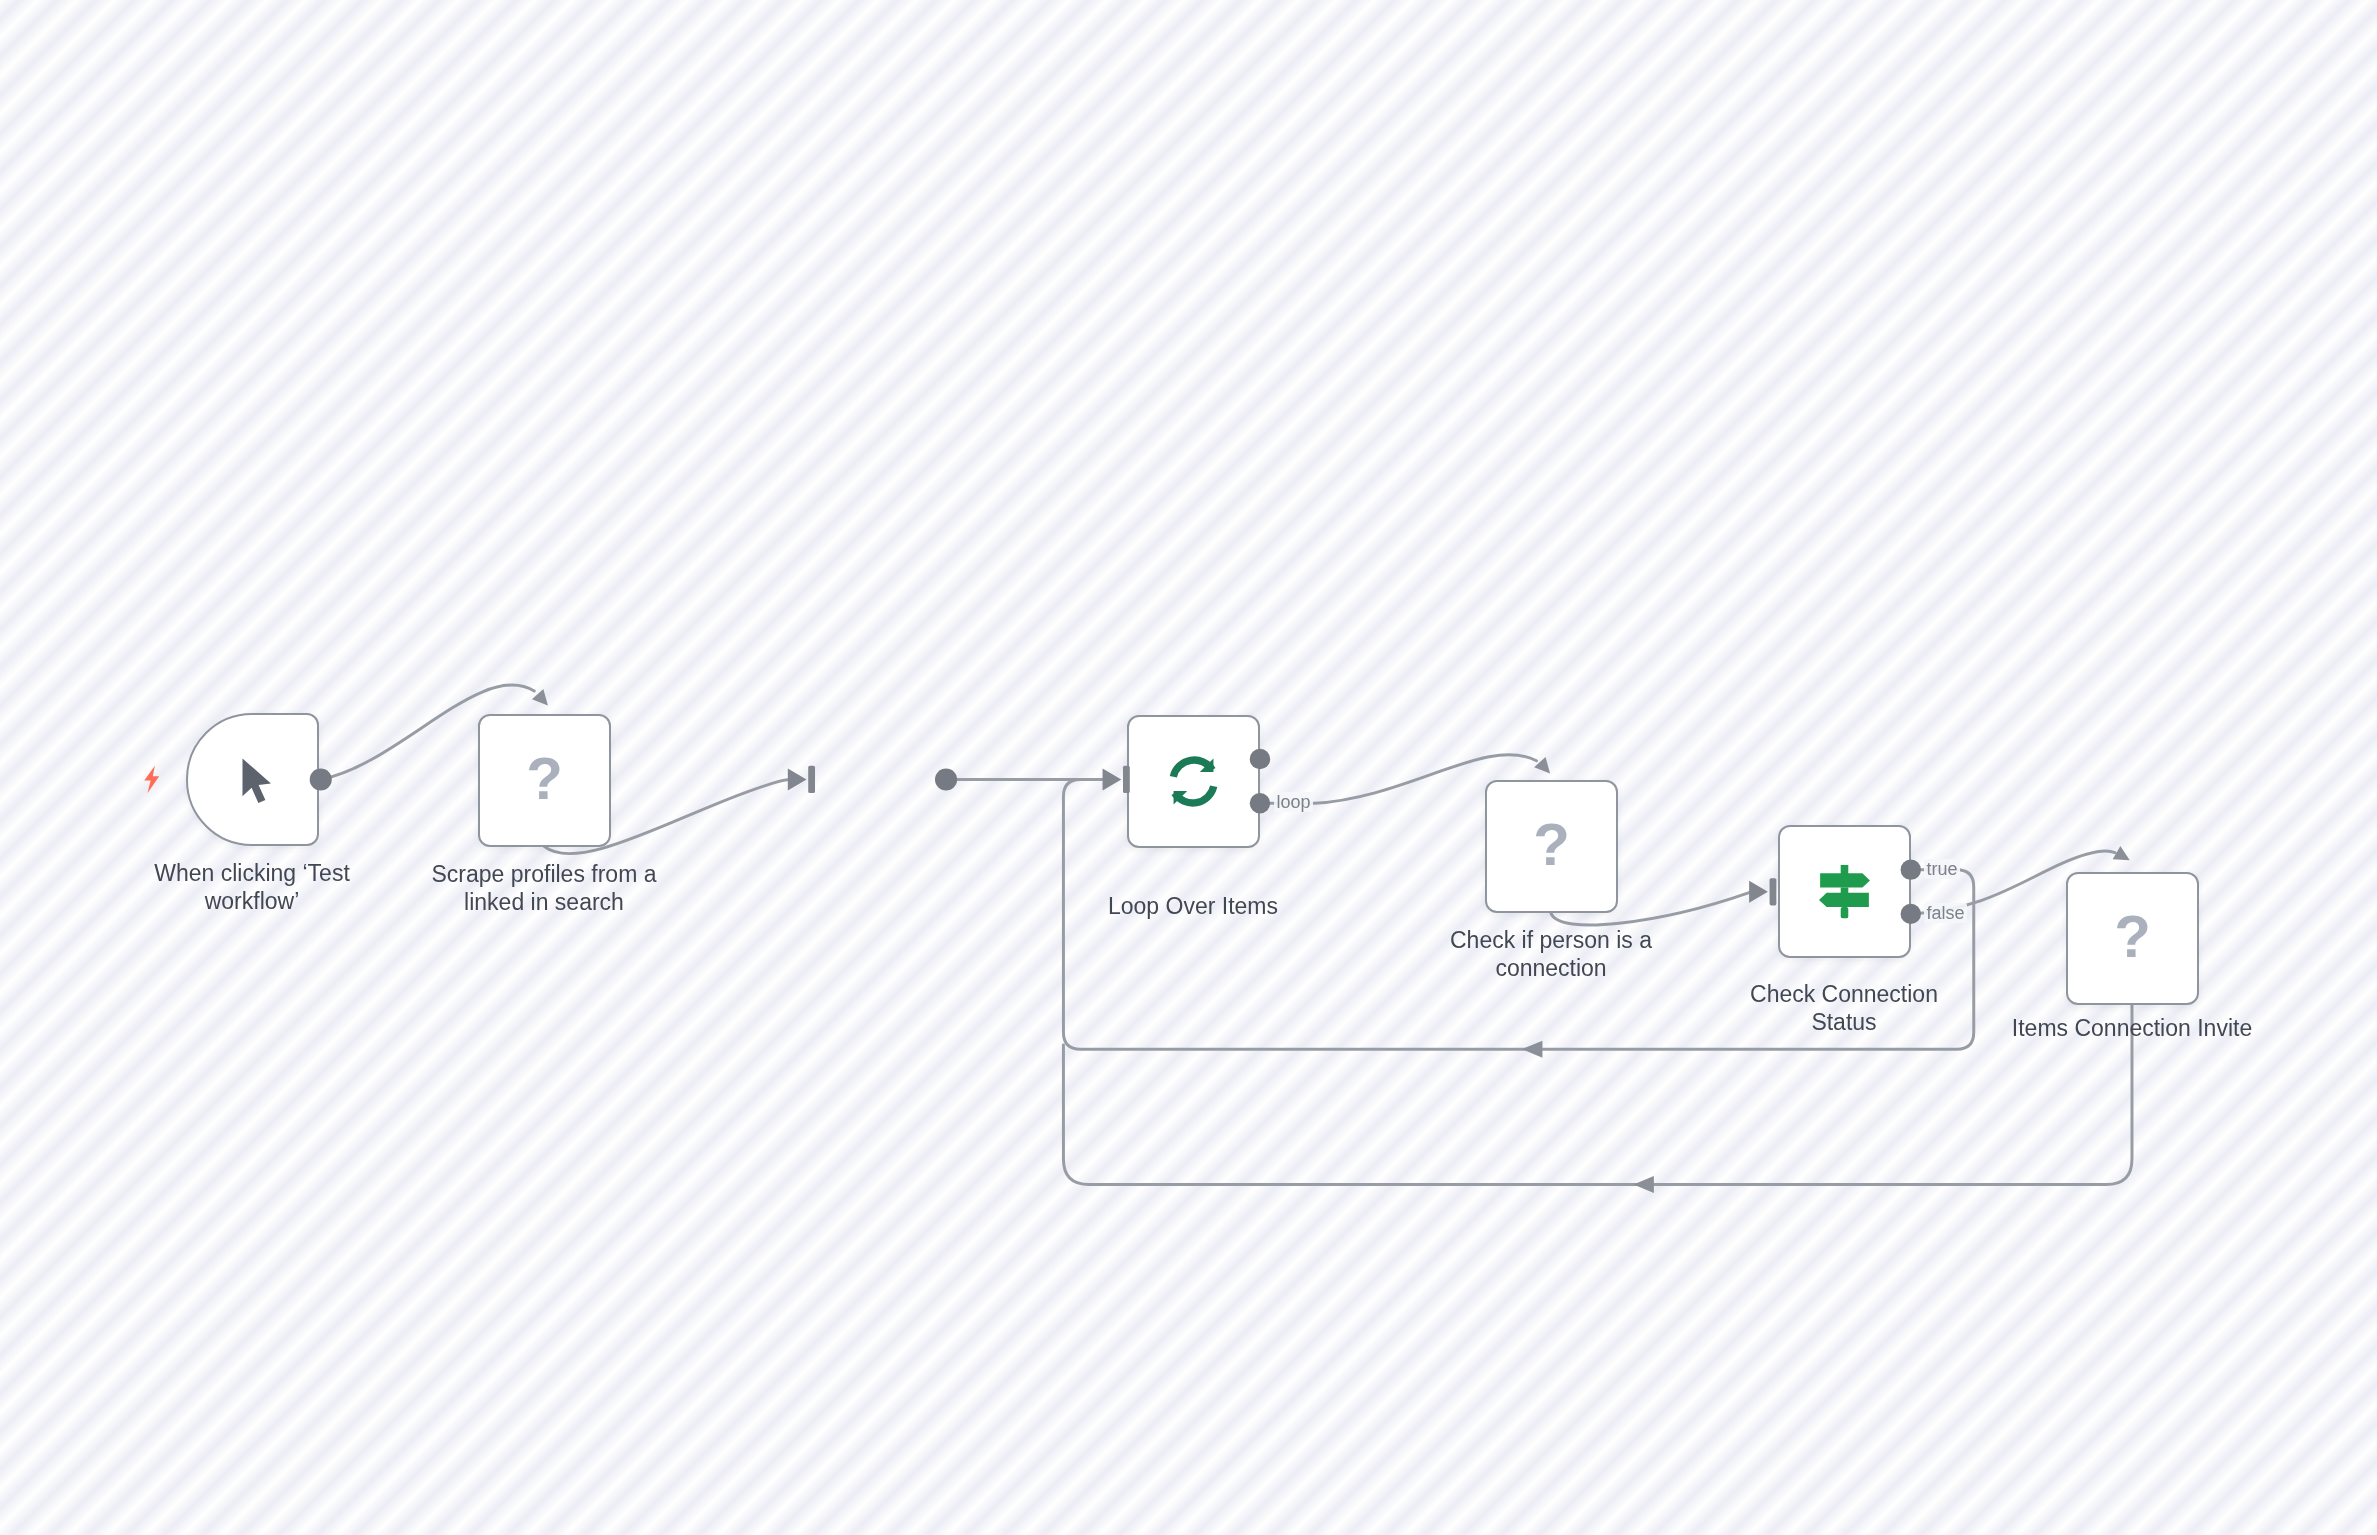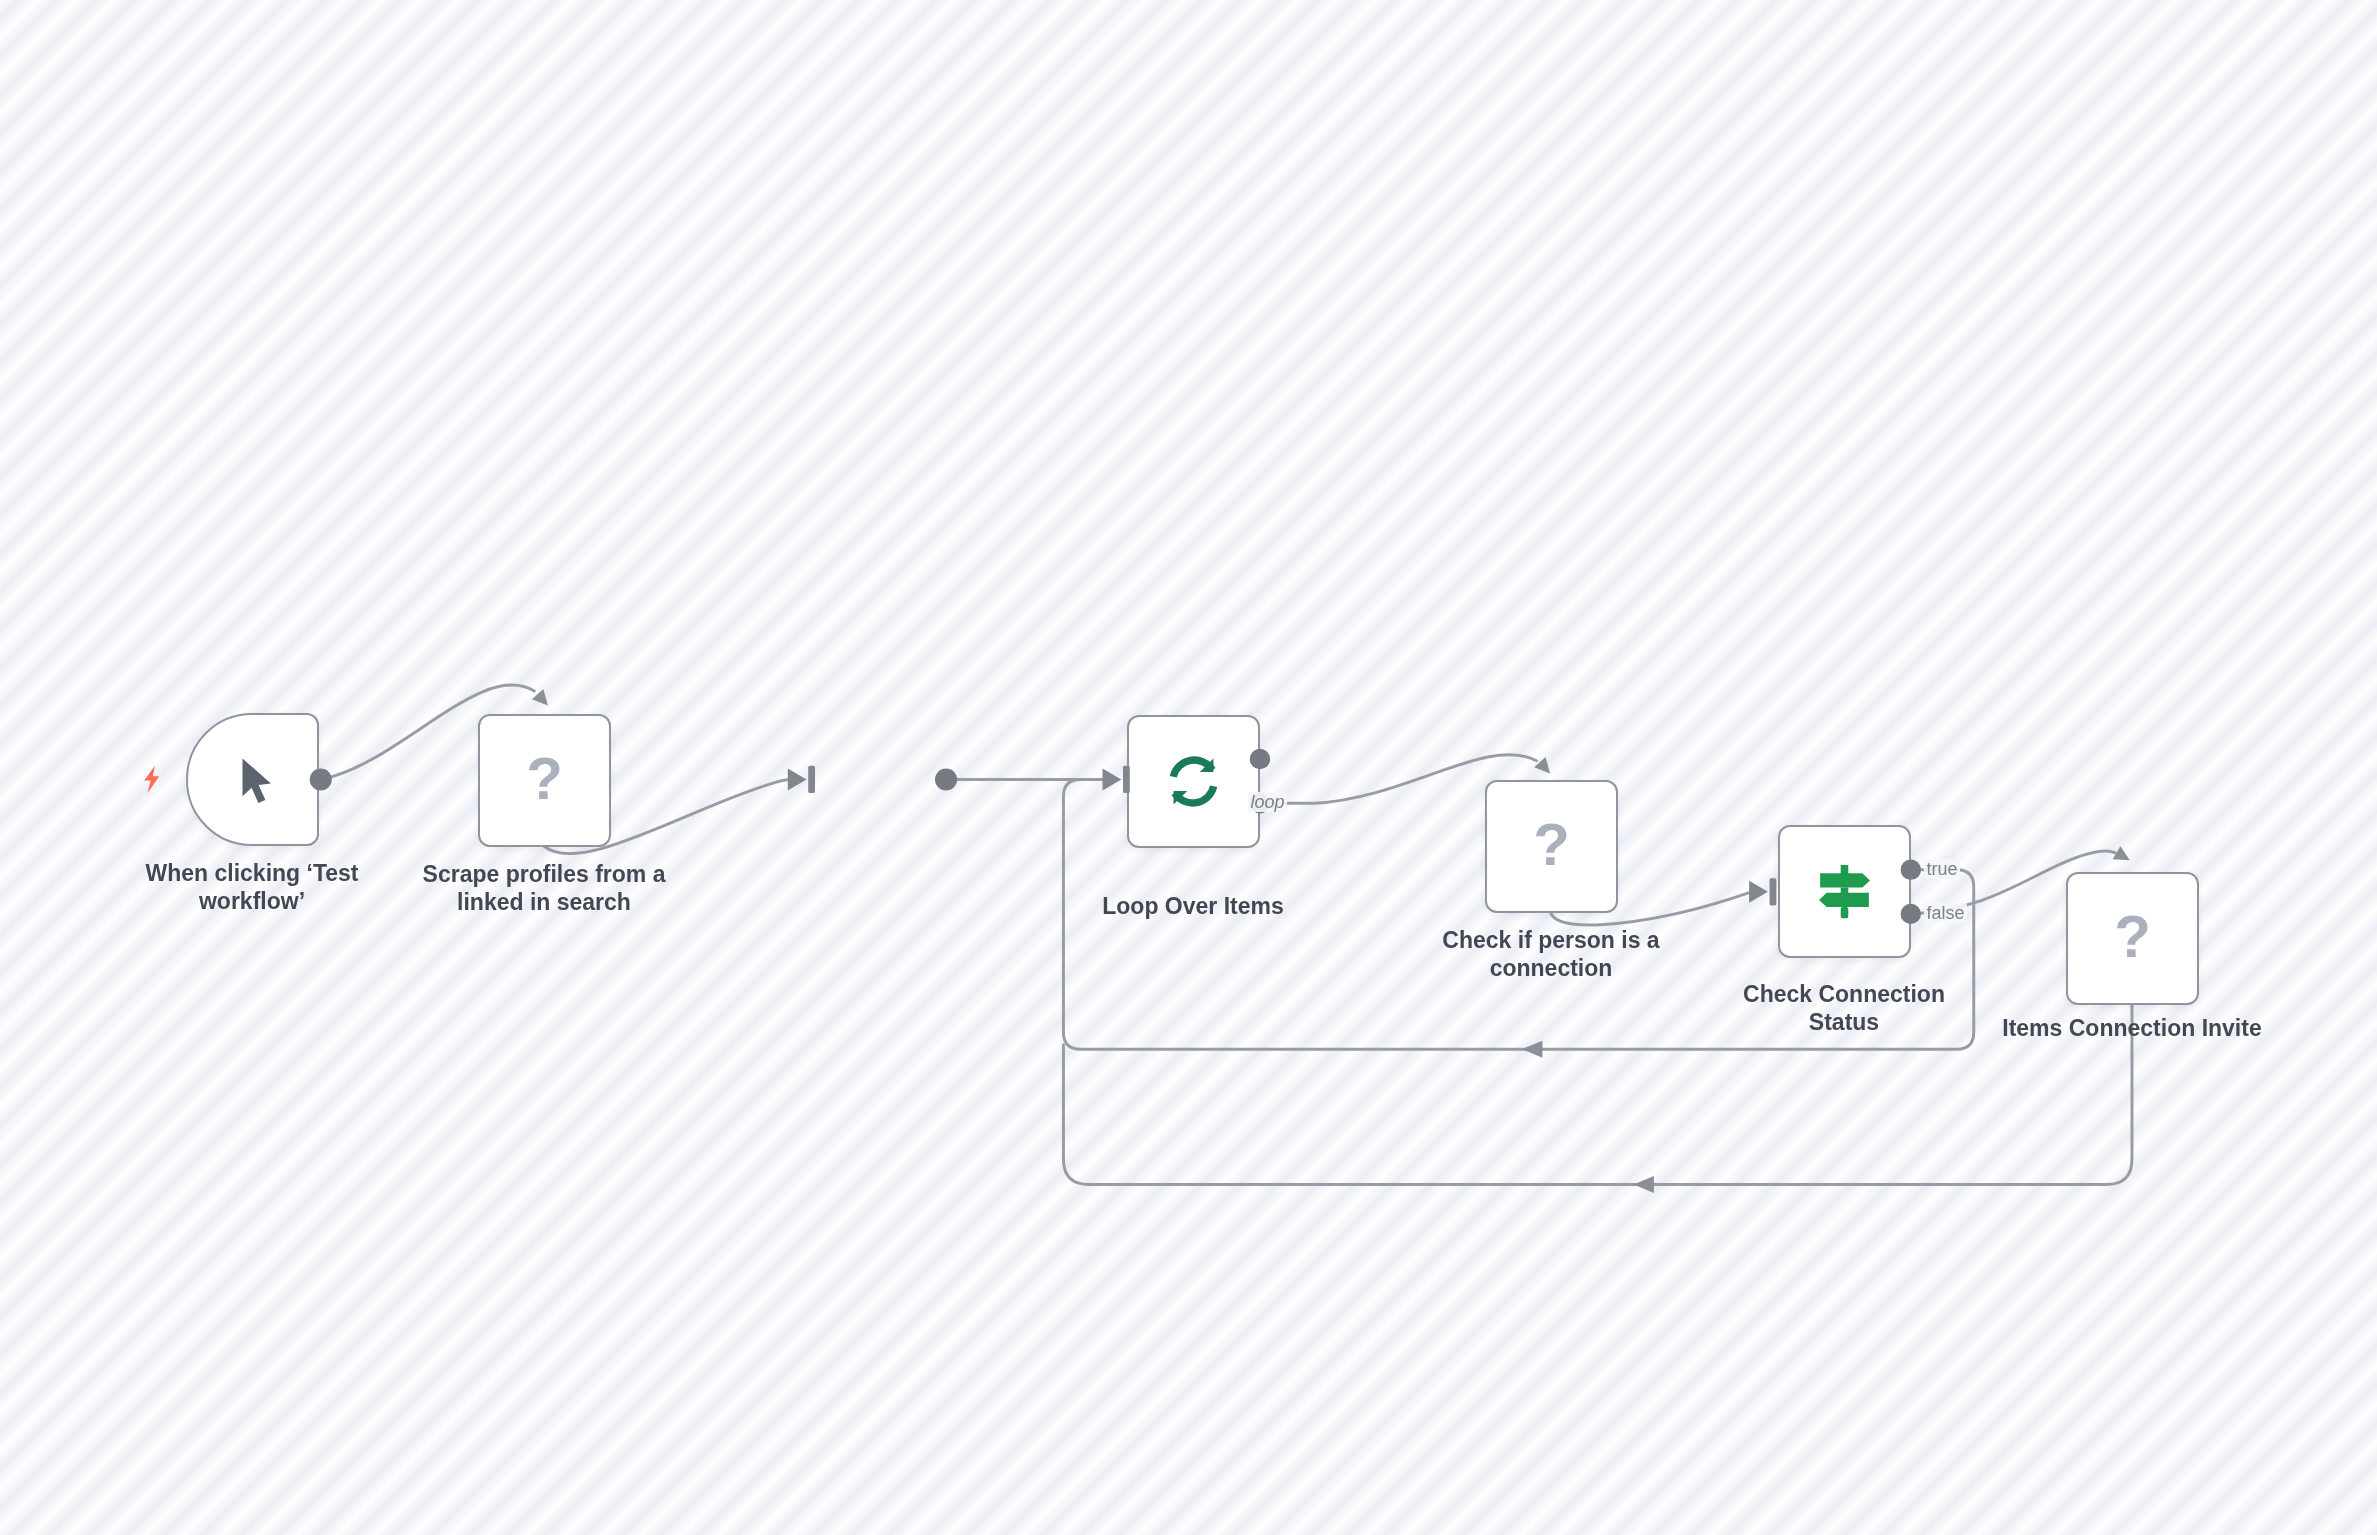--- a/index.html
+++ b/index.html
@@ -22,21 +22,21 @@
     box-shadow:0 2.6px 6.8px rgba(70,76,90,0.07);
   }
   .node-box.trigger{border-radius:66px 12px 12px 66px;}
   .question-mark{
     font-size:60px;font-weight:700;color:#aab1bd;line-height:1;
     transform:translateY(-1.7px);
   }
   .node-label{
     position:absolute;width:391px;left:50%;margin-left:-196px;
     text-align:center;white-space:pre-line;
-    font-size:23px;font-weight:700;color:#424853;line-height:28px;
+    font-size:23px;font-weight:400;color:#424853;line-height:28px;
   }
   .port-label{
     position:absolute;font-size:18px;color:#7b828c;line-height:20.4px;
     background:rgba(245,246,250,0.92);padding:0 2.6px;border-radius:2.6px;
   }
   .bolt{position:absolute;left:140px;top:764px;}
 </style>
 </head>
 <body>
 
@@ -143,18 +143,18 @@
       <polygon points="-6,-9 12,0 -6,9" transform="translate(2493,1005) rotate(30)"></polygon>
       <polygon points="14,-10 -10,0 14,10" transform="translate(1799,1233)"></polygon>
       <polygon points="14,-10 -10,0 14,10" transform="translate(1930,1392)"></polygon>
     </g>
   </svg>
 
   <svg class="bolt" width="25.5" height="31" viewBox="0 0 24 28">
     <path d="M14 1 L4 15 h6 l-3 12 11-16 h-6 z" fill="#ff6b57"></path>
   </svg>
 
-  <span class="port-label" style="left:1248px;top:792px;font-style:italic;">loop</span>
+  <span class="port-label" style="left:1274px;top:792px;">loop</span>
   <span class="port-label" style="left:1924px;top:859px;text-align:center;">true</span>
   <span class="port-label" style="left:1924px;top:903px;">false</span>
 
 </div>
 
 
 </body></html>

